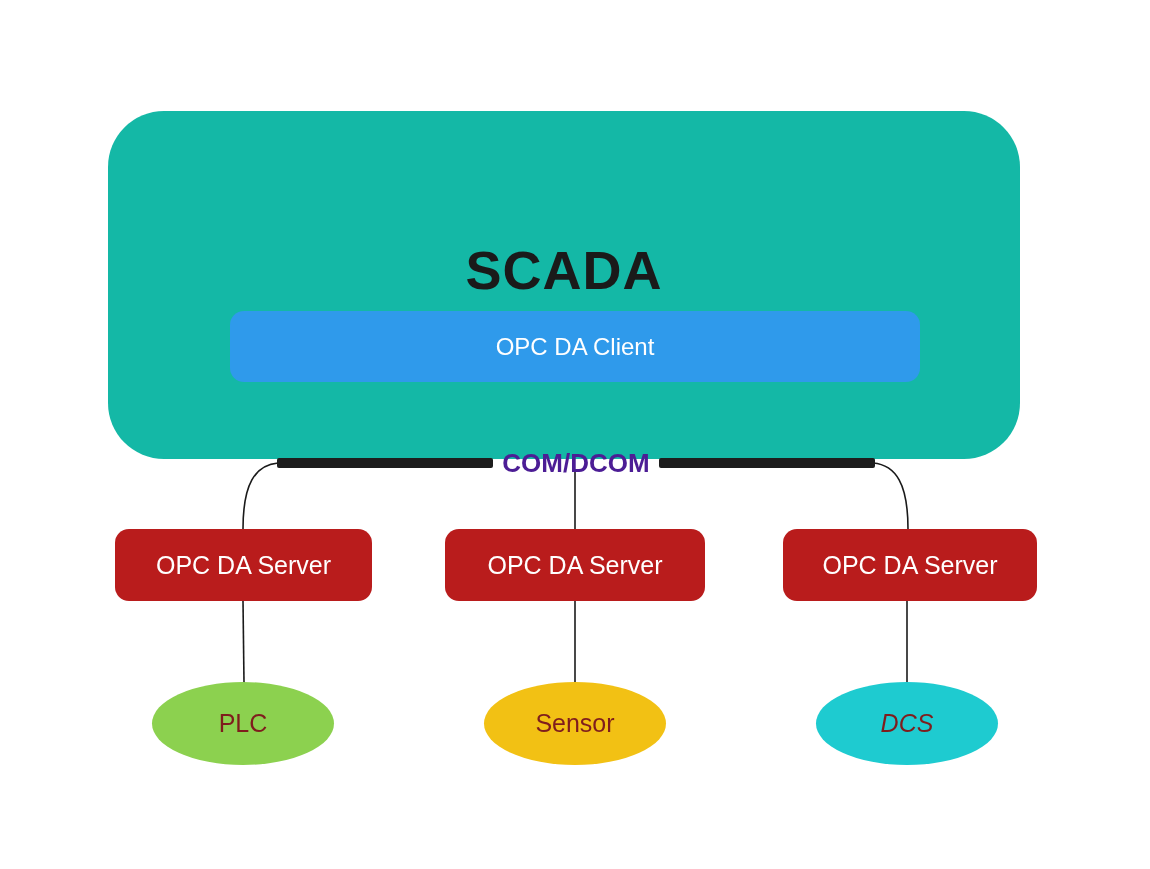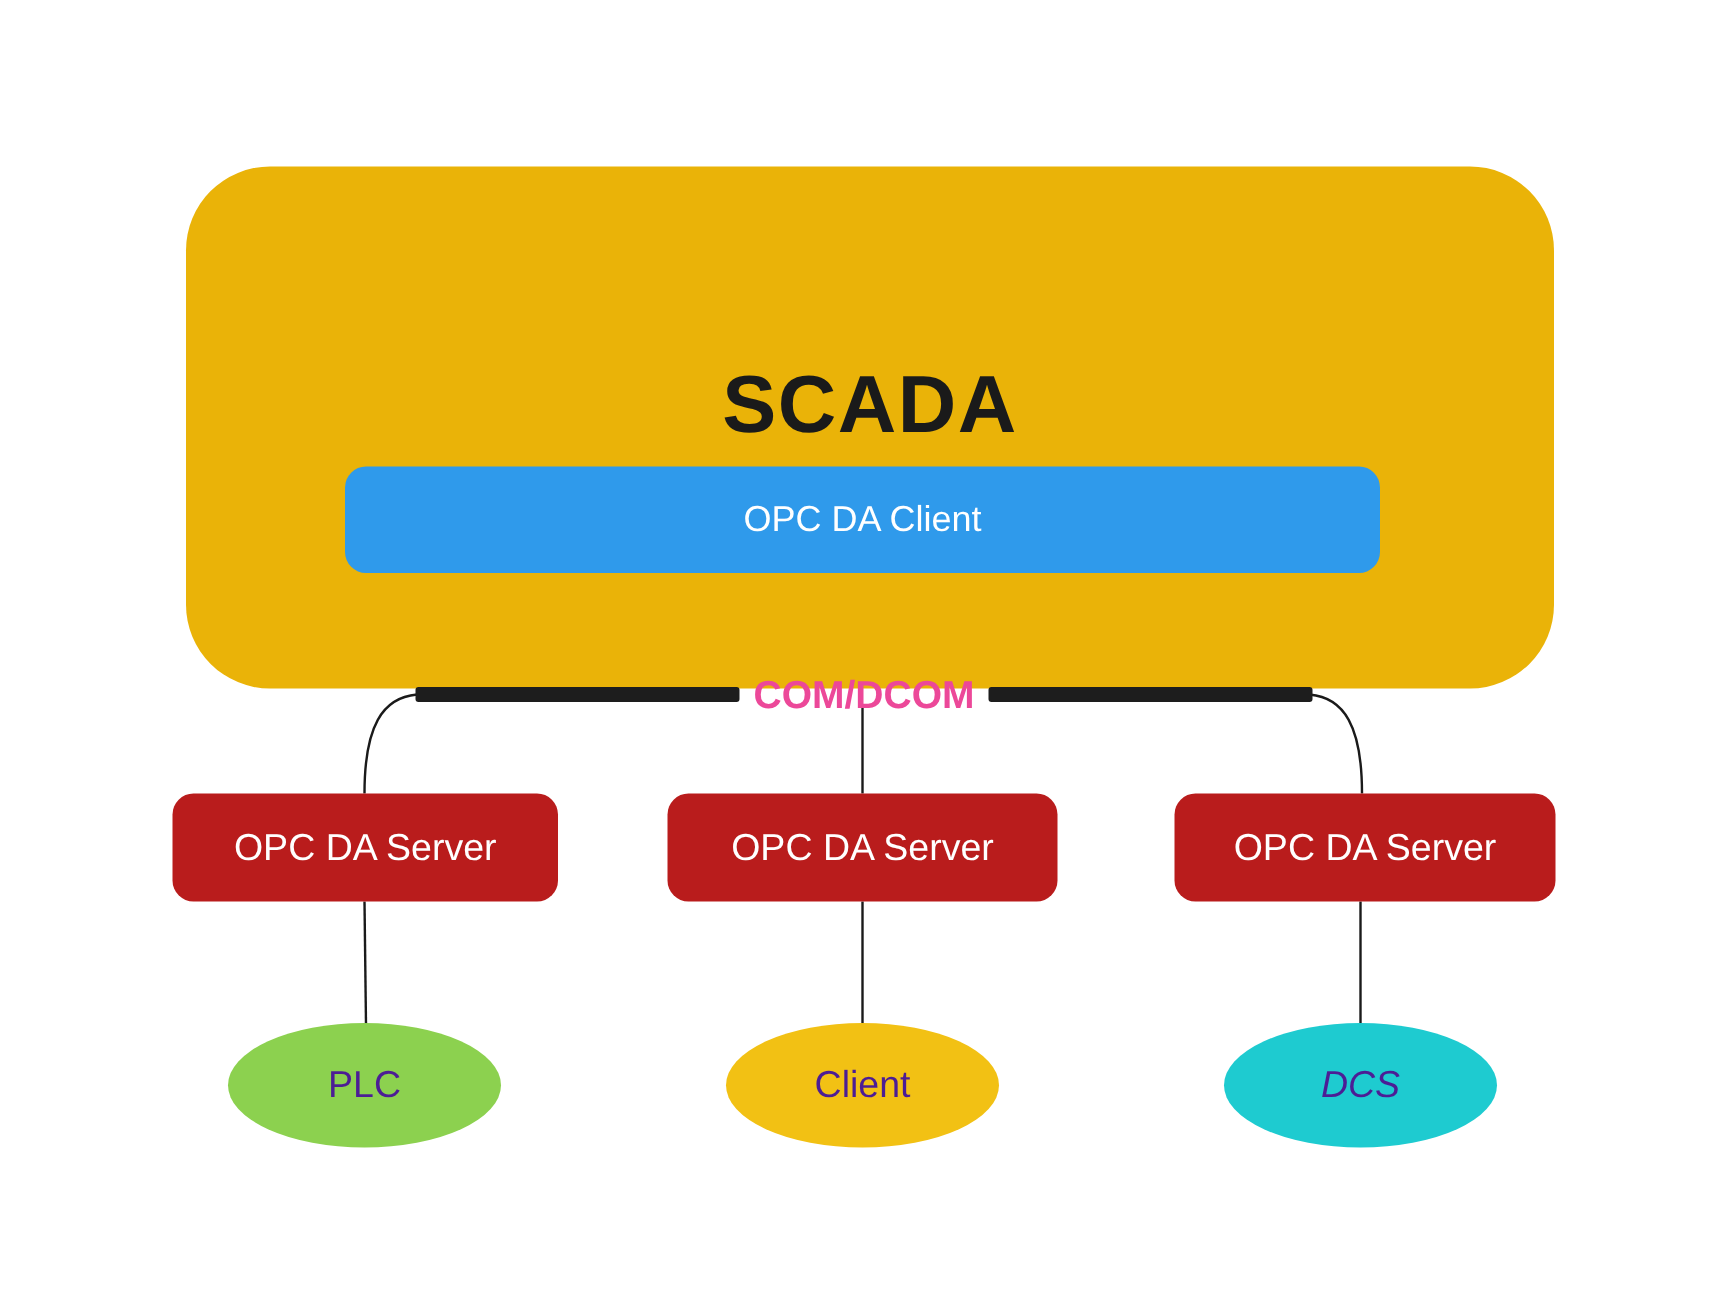--- a/index.html
+++ b/index.html
@@ -24,25 +24,25 @@
     pointer-events: none;
   }
   .node {
     position: absolute;
     display: flex;
     align-items: center;
     justify-content: center;
     box-sizing: border-box;
   }
   .scada-box {
-    left: 124px;
+    left: 108px;
     top: 111px;
     width: 912px;
     height: 348px;
-    background: #eab308;
+    background: #14b8a6;
     border-radius: 56px;
   }
   .scada-label {
     font-size: 54px;
     font-weight: bold;
     color: #1A1A1A;
     letter-spacing: 1px;
     margin-top: -30px;
   }
   .client-bar {
@@ -70,21 +70,21 @@
   }
   .bus-bar {
     flex: 1;
     height: 10px;
     background: #1D1D1D;
     border-radius: 2px;
   }
   .bus-label {
     font-size: 26px;
     font-weight: bold;
-    color: #ec4899;
+    color: #4c1d95;
     padding: 0 9px;
     white-space: nowrap;
   }
   .server-box {
     top: 529px;
     height: 72px;
     background: #b91c1c;
     border-radius: 14px;
   }
   .server-box.s1 { left: 115px; width: 257px; }
@@ -98,21 +98,21 @@
     top: 682px;
     width: 182px;
     height: 83px;
     border-radius: 50%;
   }
   .device-ellipse.d1 { left: 152px; background: #8CD14F; }
   .device-ellipse.d2 { left: 484px; background: #F2C114; }
   .device-ellipse.d3 { left: 816px; background: #1ECBD0; font-style: italic; }
   .device-label {
     font-size: 25px;
-    color: #4c1d95;
+    color: #7f1d1d;
   }
 </style>
 </head>
 <body>
 
 <div class="canvas">
 
   <svg class="connector-layer" viewBox="0 0 1150 869" xmlns="http://www.w3.org/2000/svg">
 
     <line x1="575" y1="398" x2="575" y2="457" stroke="#1A1A1A" stroke-width="1.6"></line>
@@ -149,19 +149,19 @@
     <span class="server-label">OPC DA Server</span>
   </div>
   <div class="node server-box s3">
     <span class="server-label">OPC DA Server</span>
   </div>
 
   <div class="node device-ellipse d1">
     <span class="device-label">PLC</span>
   </div>
   <div class="node device-ellipse d2">
-    <span class="device-label">Client</span>
+    <span class="device-label">Sensor</span>
   </div>
   <div class="node device-ellipse d3">
     <span class="device-label">DCS</span>
   </div>
 
 </div>
 
 </body></html>

